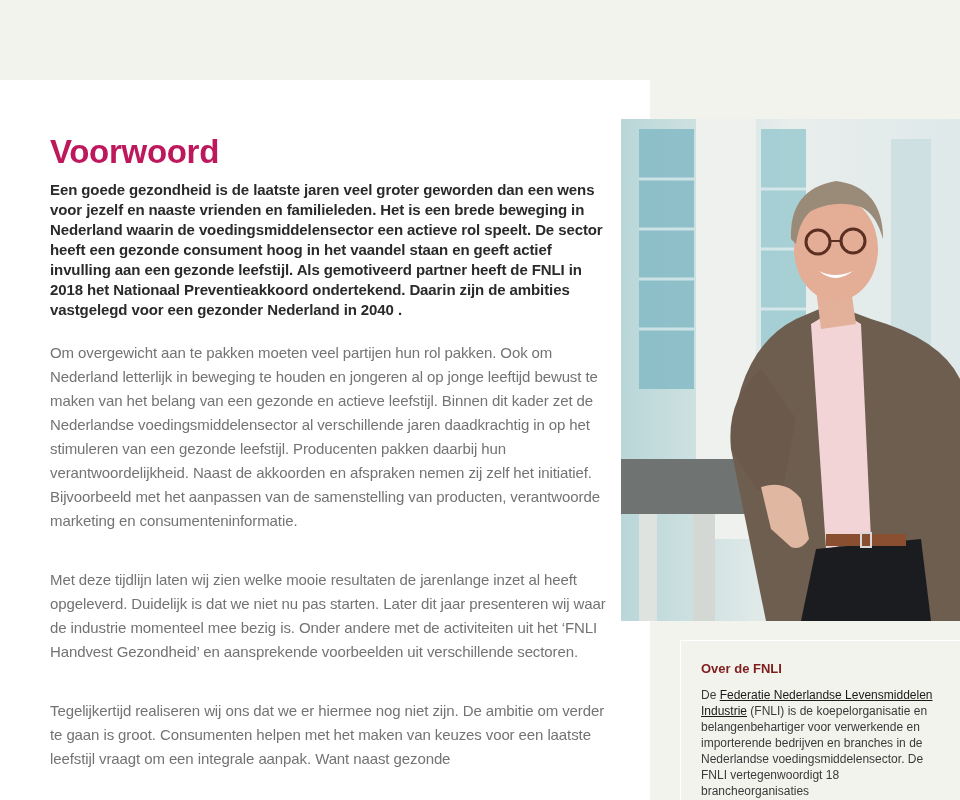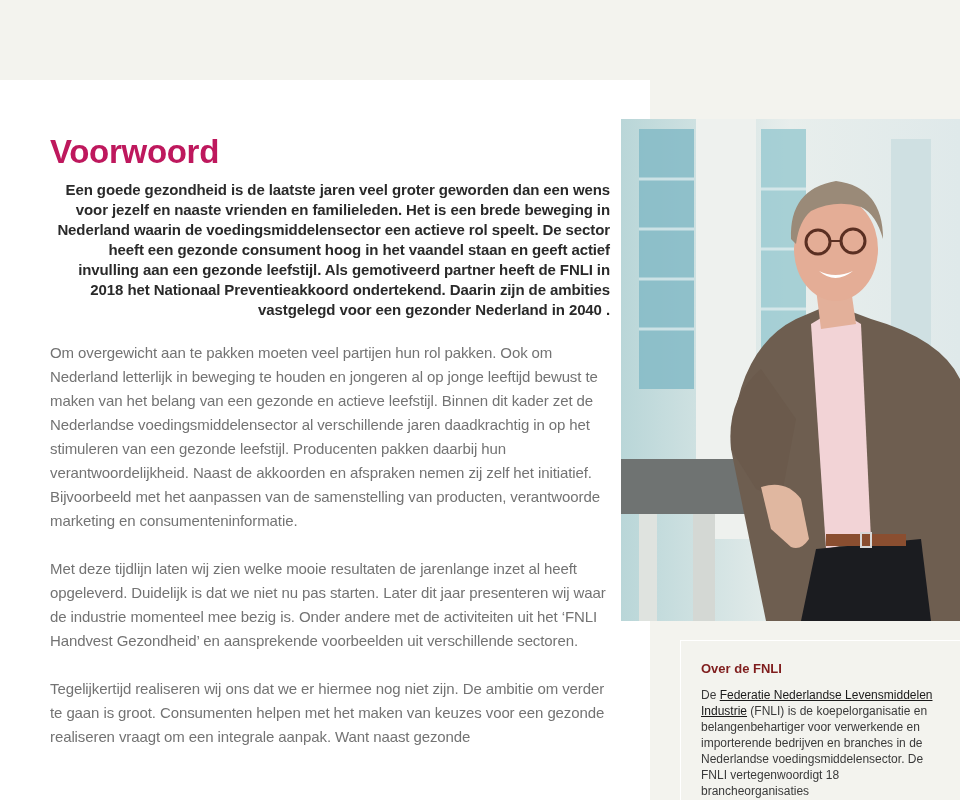--- a/index.html
+++ b/index.html
@@ -15,28 +15,28 @@
     }
     .content {
       position: absolute; left: 50px; top: 130px; width: 560px;
     }
     h1 {
       margin: 0; font-size: 33px; line-height: 44px; font-weight: bold;
       color: #be185d; letter-spacing: -0.3px;
     }
     .intro {
       margin: 6px 0 0 0; font-size: 15px; line-height: 20px; font-weight: bold;
-      color: #2a2a2a; letter-spacing: -0.1px; text-align: right;
+      color: #2a2a2a; letter-spacing: -0.1px;
     }
     .para {
       margin: 0; font-size: 15px; line-height: 24px; color: #737373;
       letter-spacing: -0.1px;
     }
     .p1 { margin-top: 21px; }
-    .p2, .p3 { margin-top: 24px; }
+    .p2, .p3 { margin-top: 35px; }
 
     .photo {
       position: absolute; left: 621px; top: 119px; width: 339px; height: 502px;
       overflow: hidden; background: #cfe0e0;
     }
     .photo svg { display: block; }
 
     .about-box {
       position: absolute; left: 680px; top: 640px; width: 290px; height: 200px;
       border: 1px solid #ffffff; box-sizing: border-box;
@@ -56,21 +56,21 @@
 </head>
 <body>
 
 <div class="panel"></div>
 
 <div class="content">
   <h1>Voorwoord</h1>
   <p class="intro">Een goede gezondheid is de laatste jaren veel groter geworden dan een wens voor jezelf en naaste vrienden en familieleden. Het is een brede beweging in Nederland waarin de voedingsmiddelensector een actieve rol speelt. De sector heeft een gezonde consument hoog in het vaandel staan en geeft actief invulling aan een gezonde leefstijl. Als gemotiveerd partner heeft de FNLI in 2018 het Nationaal Preventieakkoord ondertekend. Daarin zijn de ambities vastgelegd voor een gezonder Nederland in 2040 .</p>
   <p class="para p1">Om overgewicht aan te pakken moeten veel partijen hun rol pakken. Ook om Nederland letterlijk in beweging te houden en jongeren al op jonge leeftijd bewust te maken van het belang van een gezonde en actieve leefstijl. Binnen dit kader zet de Nederlandse voedingsmiddelensector al verschillende jaren daadkrachtig in op het stimuleren van een gezonde leefstijl. Producenten pakken daarbij hun verantwoordelijkheid. Naast de akkoorden en afspraken nemen zij zelf het initiatief. Bijvoorbeeld met het aanpassen van de samenstelling van producten, verantwoorde marketing en consumenteninformatie.</p>
   <p class="para p2">Met deze tijdlijn laten wij zien welke mooie resultaten de jarenlange inzet al heeft opgeleverd. Duidelijk is dat we niet nu pas starten. Later dit jaar presenteren wij waar de industrie momenteel mee bezig is. Onder andere met de activiteiten uit het ‘FNLI Handvest Gezondheid’ en aansprekende voorbeelden uit verschillende sectoren.</p>
-  <p class="para p3">Tegelijkertijd realiseren wij ons dat we er hiermee nog niet zijn. De ambitie om verder te gaan is groot. Consumenten helpen met het maken van keuzes voor een gezonde realiseren vraagt om een integrale aanpak. Want naast gezonde</p>
+  <p class="para p3">Tegelijkertijd realiseren wij ons dat we er hiermee nog niet zijn. De ambitie om verder te gaan is groot. Consumenten helpen met het maken van keuzes voor een laatste leefstijl vraagt om een integrale aanpak. Want naast gezonde</p>
 </div>
 
 <div class="photo" title="Portrait of smiling man with glasses in tweed jacket leaning on a table">
   <svg width="339" height="502" viewBox="0 0 339 502" xmlns="http://www.w3.org/2000/svg">
     <defs>
       <linearGradient id="bg" x1="0" y1="0" x2="1" y2="0">
         <stop offset="0" stop-color="#b9d6d8"></stop>
         <stop offset="0.5" stop-color="#e8eeec"></stop>
         <stop offset="1" stop-color="#dfe9ea"></stop>
       </linearGradient>

